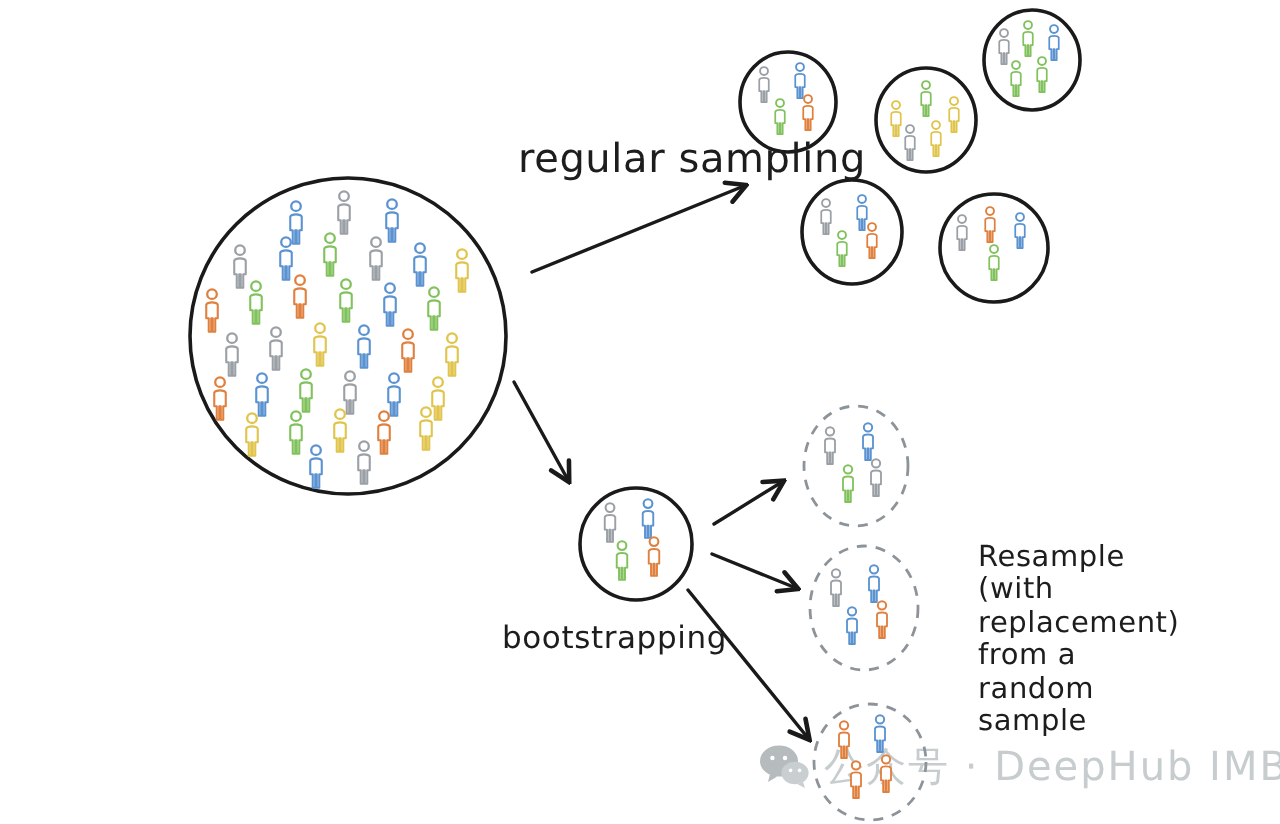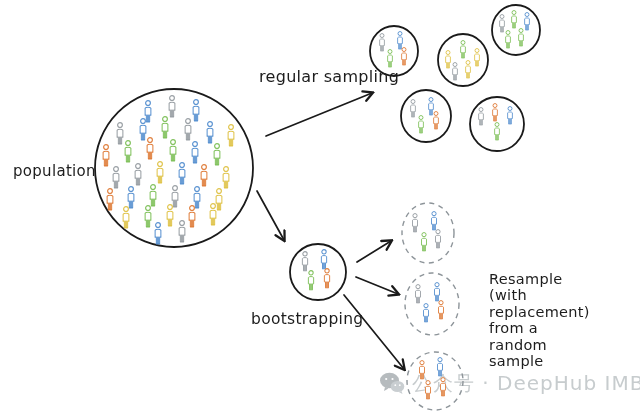--- a/index.html
+++ b/index.html
@@ -5,21 +5,21 @@
   html,body{margin:0;padding:0;background:#fff;}
   .canvas{
     position:relative;width:640px;height:412px;background:#ffffff;overflow:hidden;
     font-family:"DejaVu Sans","Liberation Sans",sans-serif;
   }
   .label{
     position:absolute;color:#1d1d1d;white-space:pre-line;line-height:1.18;
     letter-spacing:0.3px;
   }
   .lbl-population{left:13px;top:163px;font-size:15px;}
-  .lbl-regular{left:259px;top:68px;font-size:16px;}
+  .lbl-regular{left:259px;top:68px;font-size:20px;}
   .lbl-draw{left:546px;top:60px;font-size:14.5px;line-height:17.5px;}
   .lbl-bootstrapping{left:251px;top:310px;font-size:15.5px;}
   .lbl-resample{left:489px;top:271px;font-size:14.5px;line-height:16.4px;}
   .watermark{
     position:absolute;left:379px;top:370px;display:flex;align-items:center;gap:7px;
     color:#c7ccce;font-size:20px;letter-spacing:1px;white-space:nowrap;
   }
   .wm-icon{display:inline-flex;}
   svg.diagram{position:absolute;left:0;top:0;}
 </style>
@@ -160,21 +160,20 @@
       </g>
     <g id="arrows-layer">
         <line x1="266" y1="136" x2="372" y2="93" stroke="#1a1a1a" stroke-width="1.7" stroke-linecap="round" marker-end="url(#ah)"></line>
         <line x1="257" y1="191" x2="284" y2="240" stroke="#1a1a1a" stroke-width="1.7" stroke-linecap="round" marker-end="url(#ah)"></line>
         <line x1="357" y1="262" x2="391" y2="241" stroke="#1a1a1a" stroke-width="1.7" stroke-linecap="round" marker-end="url(#ah)"></line>
         <line x1="356" y1="277" x2="398" y2="294" stroke="#1a1a1a" stroke-width="1.7" stroke-linecap="round" marker-end="url(#ah)"></line>
         <line x1="344" y1="295" x2="404" y2="369" stroke="#1a1a1a" stroke-width="1.7" stroke-linecap="round" marker-end="url(#ah)"></line>
       </g>
   </svg>
 
-  <div class="label lbl-population">population</div>
   <div class="label lbl-regular">regular sampling</div>
   <div class="label lbl-bootstrapping">bootstrapping</div>
   <div class="label lbl-resample">Resample
 (with
 replacement)
 from a
 random
 sample</div>
 </div>
 

